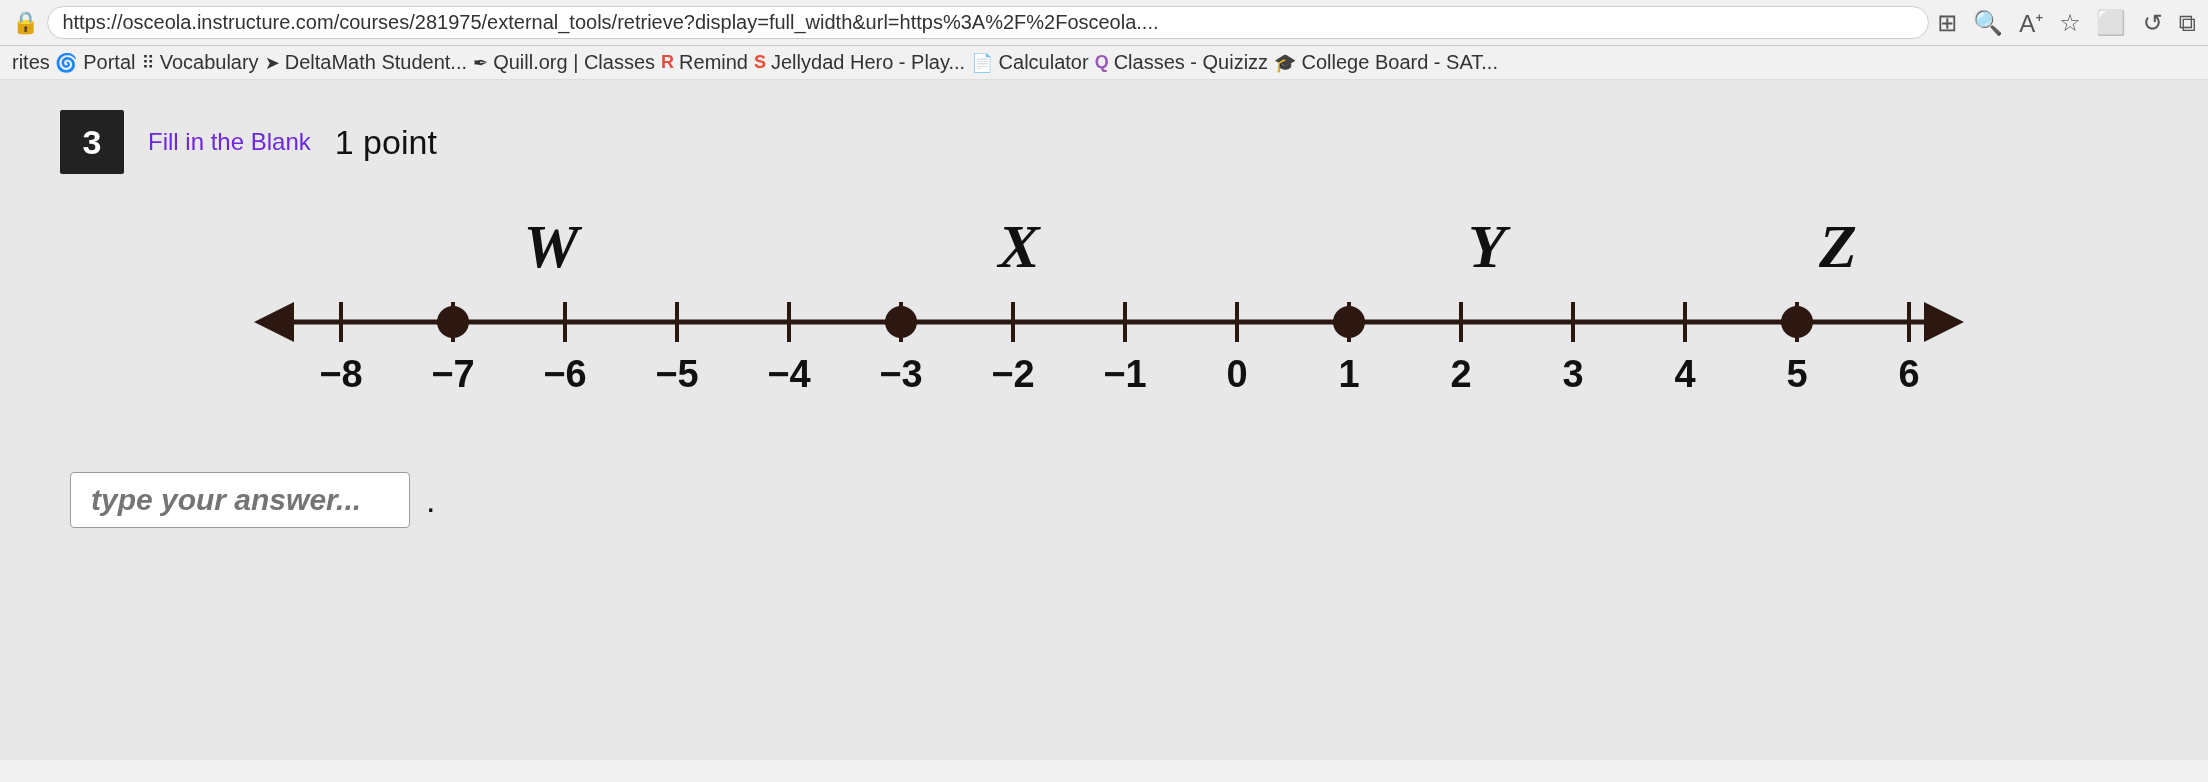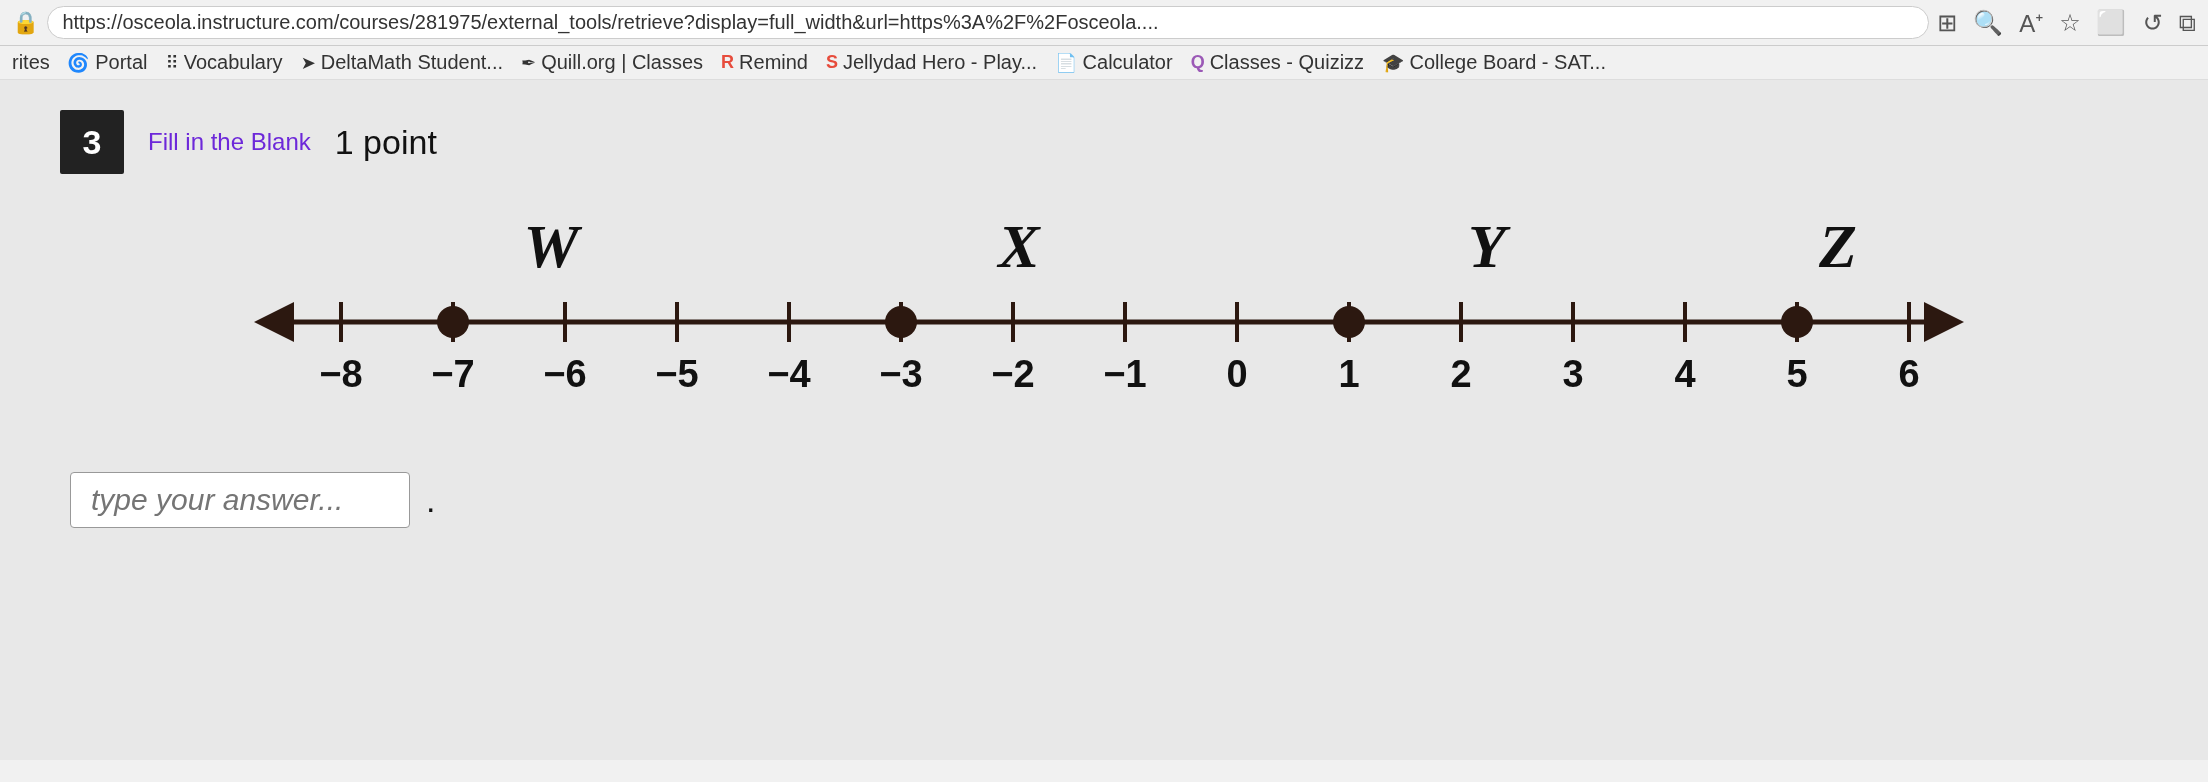--- a/index.html
+++ b/index.html
@@ -44,21 +44,21 @@
       color: #555;
       font-size: 24px;
     }
 
     
     .bookmarks-bar {
       background: #f1f1f1;
       padding: 5px 12px;
       display: flex;
       align-items: center;
-      gap: 18px;
+      gap: 6px;
       border-bottom: 1px solid #ddd;
       font-size: 20px;
       color: #333;
       flex-wrap: nowrap;
       overflow: hidden;
     }
 
     .bookmark-item {
       display: flex;
       align-items: center;
@@ -146,20 +146,21 @@
 
     .answer-input {
       border: 1.5px solid #999;
       background: white;
       border-radius: 4px;
       padding: 10px 20px;
       font-size: 30px;
       color: #aaa;
       width: 340px;
       font-style: italic;
+      font-weight: bold;
     }
 
     .answer-period {
       font-size: 34px;
       color: #111;
     }
   </style>
 </head>
 <body>
 

